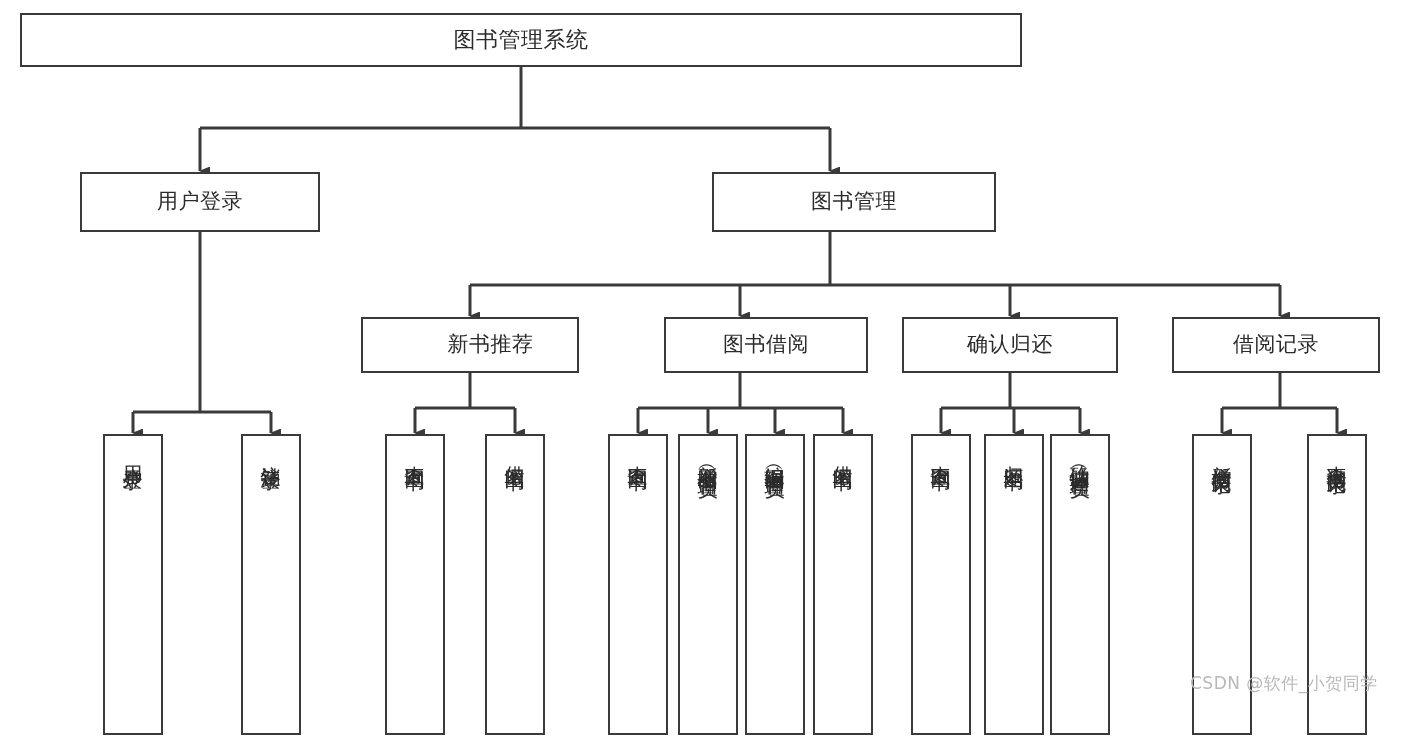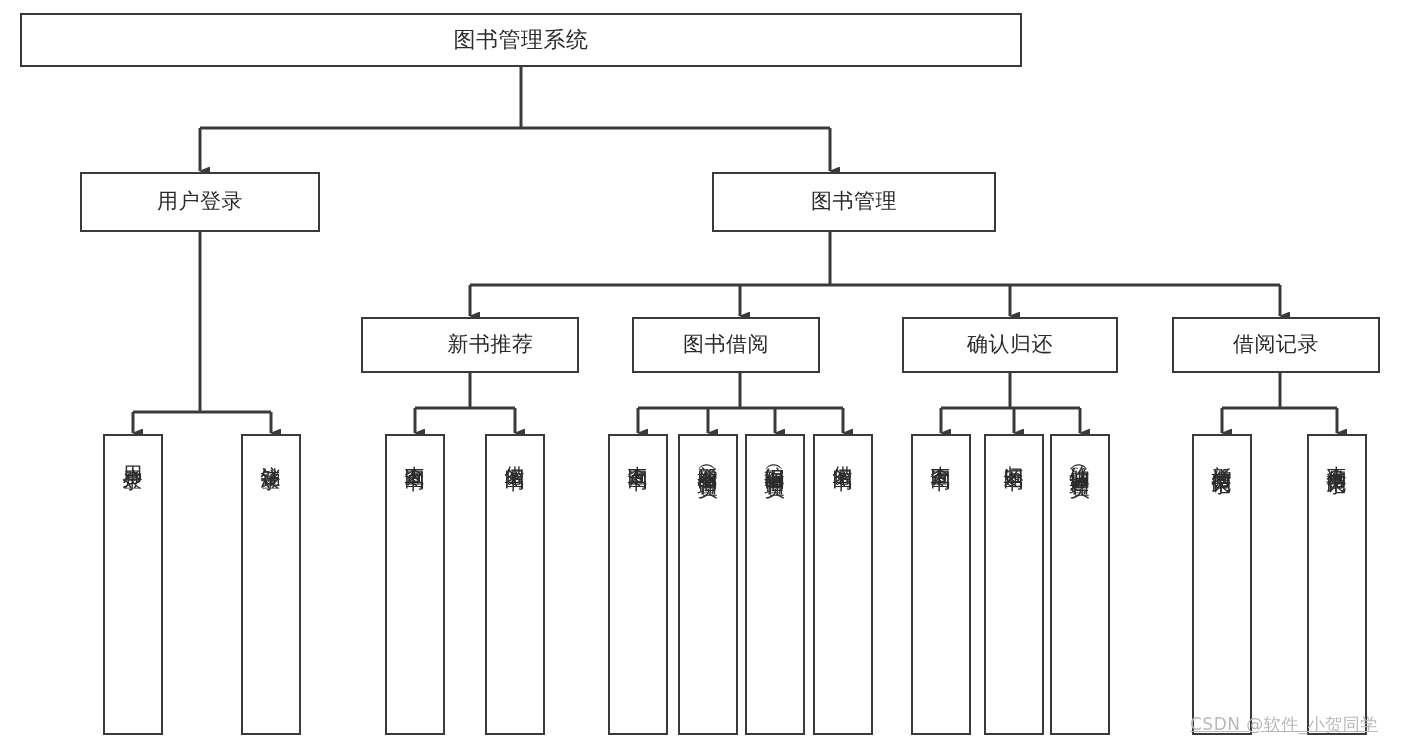--- a/index.html
+++ b/index.html
@@ -129,21 +129,21 @@
   <div class="node horiz" style="left: 80px; top: 172px; width: 240px; height: 60px;">
     <span class="node-label">用户登录</span>
   </div>
   <div class="node horiz" style="left: 712px; top: 172px; width: 284px; height: 60px;">
     <span class="node-label">图书管理</span>
   </div>
 
   <div class="node horiz" style="left: 361px; top: 317px; width: 218px; height: 56px; padding-left: 41px;">
     <span class="node-label">新书推荐</span>
   </div>
-  <div class="node horiz" style="left: 632px; top: 317px; width: 188px; height: 56px;">
+  <div class="node horiz" style="left: 664px; top: 317px; width: 204px; height: 56px;">
     <span class="node-label">图书借阅</span>
   </div>
   <div class="node horiz" style="left: 902px; top: 317px; width: 216px; height: 56px;">
     <span class="node-label">确认归还</span>
   </div>
   <div class="node horiz" style="left: 1172px; top: 317px; width: 208px; height: 56px;">
     <span class="node-label">借阅记录</span>
   </div>
 
   <div class="node vert" style="left: 103px; top: 434px; width: 60px; height: 301px;">
@@ -179,15 +179,15 @@
   <div class="node vert" style="left: 1050px; top: 434px; width: 60px; height: 301px;">
     <span class="node-label">确认归还（管理员）</span>
   </div>
   <div class="node vert" style="left: 1192px; top: 434px; width: 60px; height: 301px;">
     <span class="node-label">新增借阅记录</span>
   </div>
   <div class="node vert" style="left: 1307px; top: 434px; width: 60px; height: 301px;">
     <span class="node-label">查询借阅记录</span>
   </div>
 
-  <div class="watermark" style="left:1190px; top:713px;text-decoration:underline;">CSDN @软件_小贺同学</div>
+  <div class="watermark" style="left:1190px; top:672px;">CSDN @软件_小贺同学</div>
 
 </div>
 
 </body></html>

